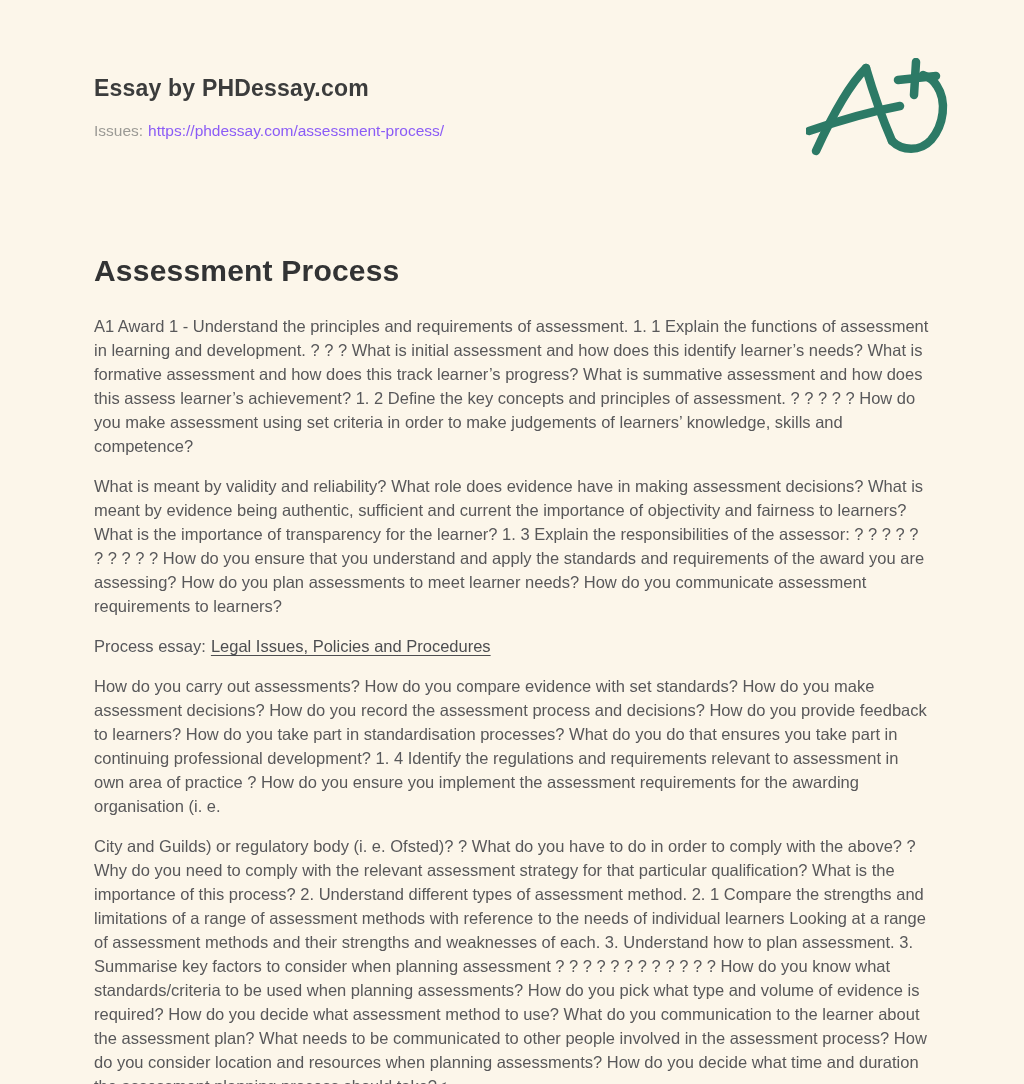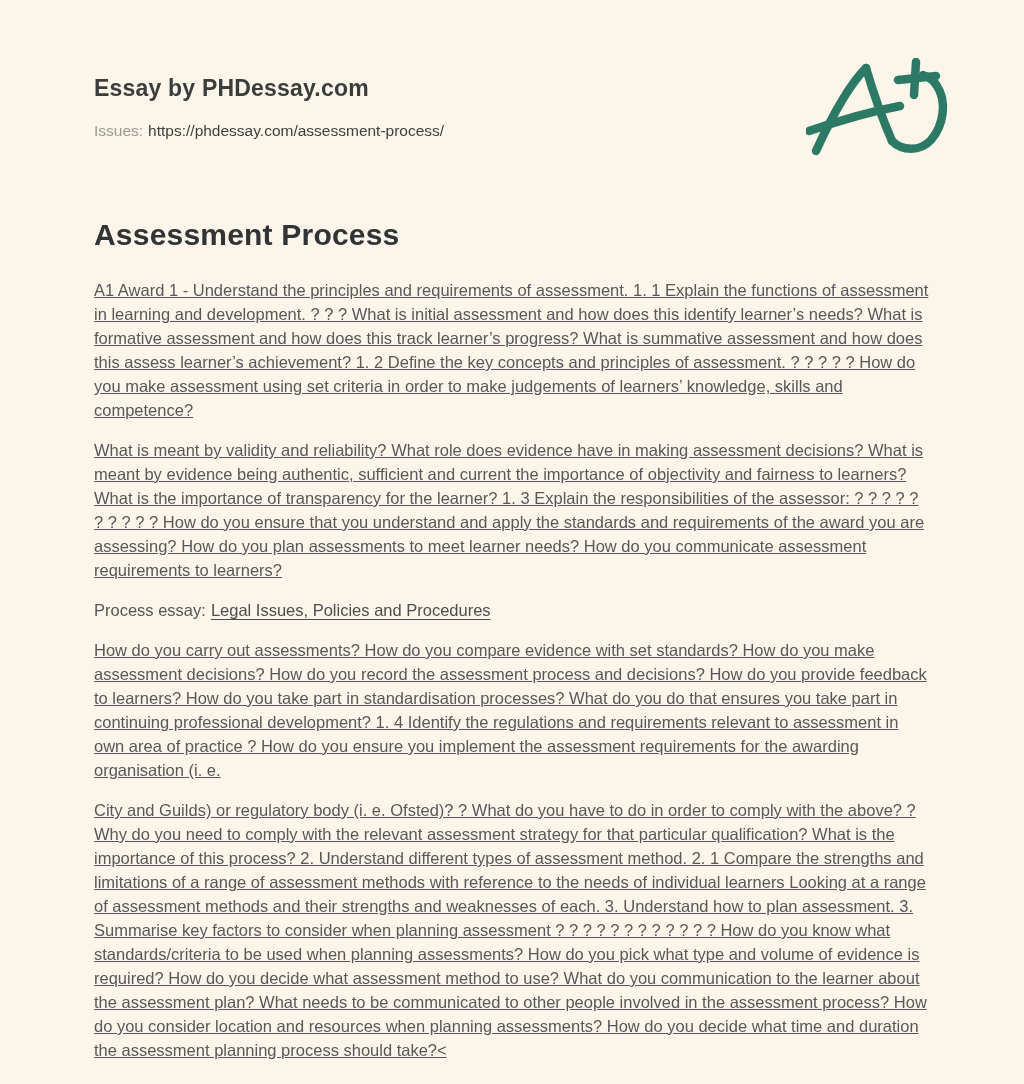--- a/index.html
+++ b/index.html
@@ -27,48 +27,47 @@
     font-weight: bold;
     color: #3b3c3c;
     letter-spacing: 0.2px;
   }
   .source-line {
     margin-top: 20px;
     font-size: 15.5px;
     color: #9b9a95;
   }
   .source-line a {
-    color: #404040;
+    color: #8b5cf6;
     text-decoration: none;
     margin-left: 5px;
   }
   .logo {
     position: absolute;
     top: 58px;
     right: -26px;
     width: 150px;
     height: 106px;
   }
   .logo svg { display: block; width: 100%; height: 100%; }
   .essay-title {
-    margin-top: 78px;
+    margin-top: 114px;
     font-size: 30px;
     font-weight: bold;
     color: #323334;
     letter-spacing: 0.2px;
   }
   .body-copy {
     margin-top: 26px;
   }
   .body-copy p {
     font-size: 16.5px;
     line-height: 24px;
     color: #58585a;
     margin-bottom: 16px;
-    text-decoration: underline;
   }
   .similar-line {
     font-size: 16.5px;
     line-height: 24px;
     color: #55565a;
     margin-bottom: 16px;
   }
   .similar-line a {
     color: #4c4d50;
     text-decoration: underline;

